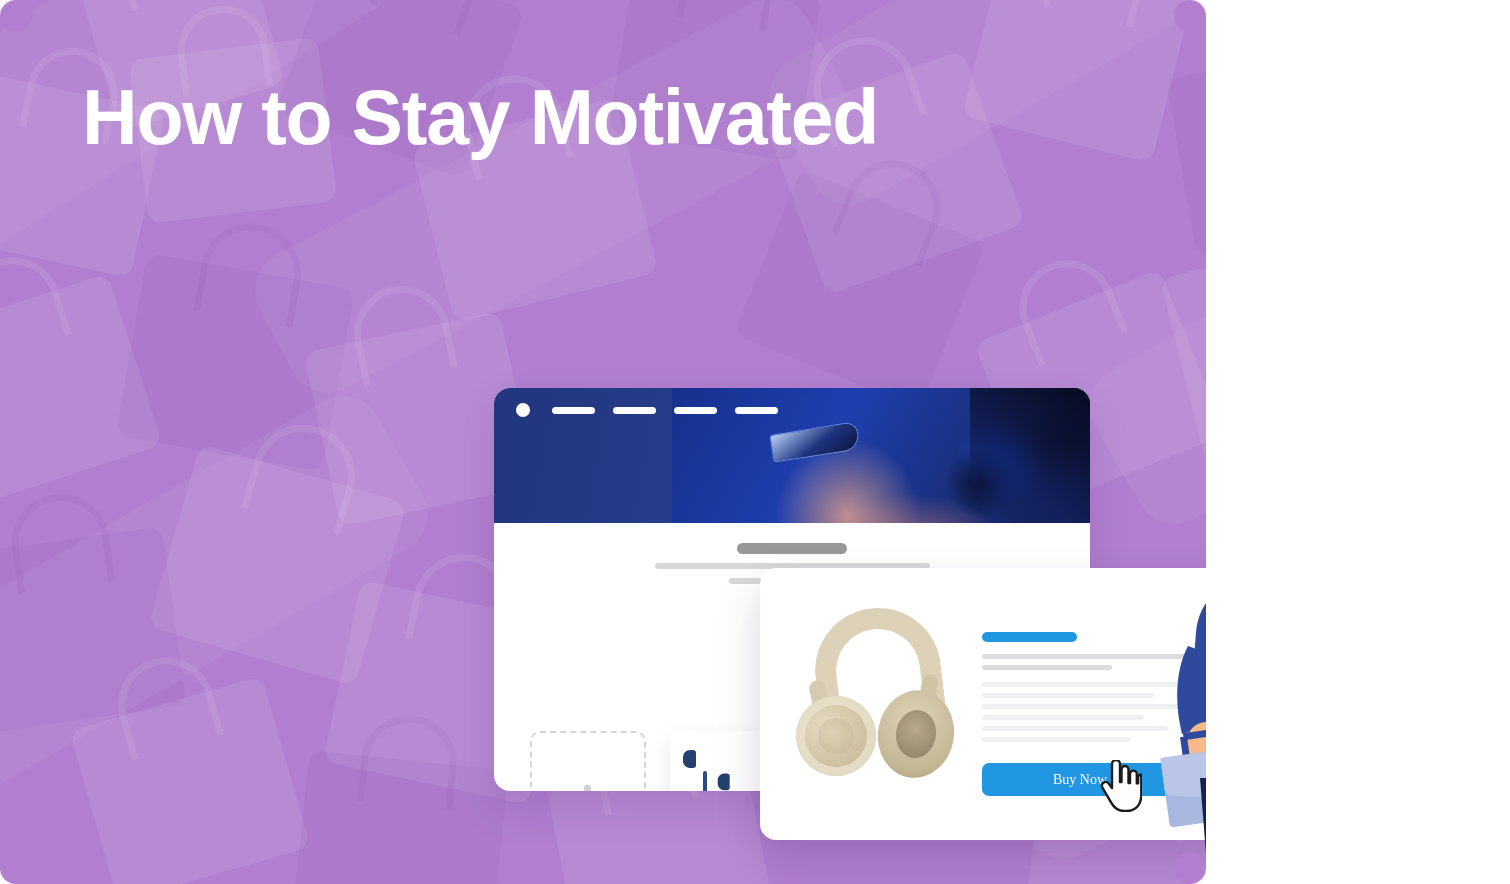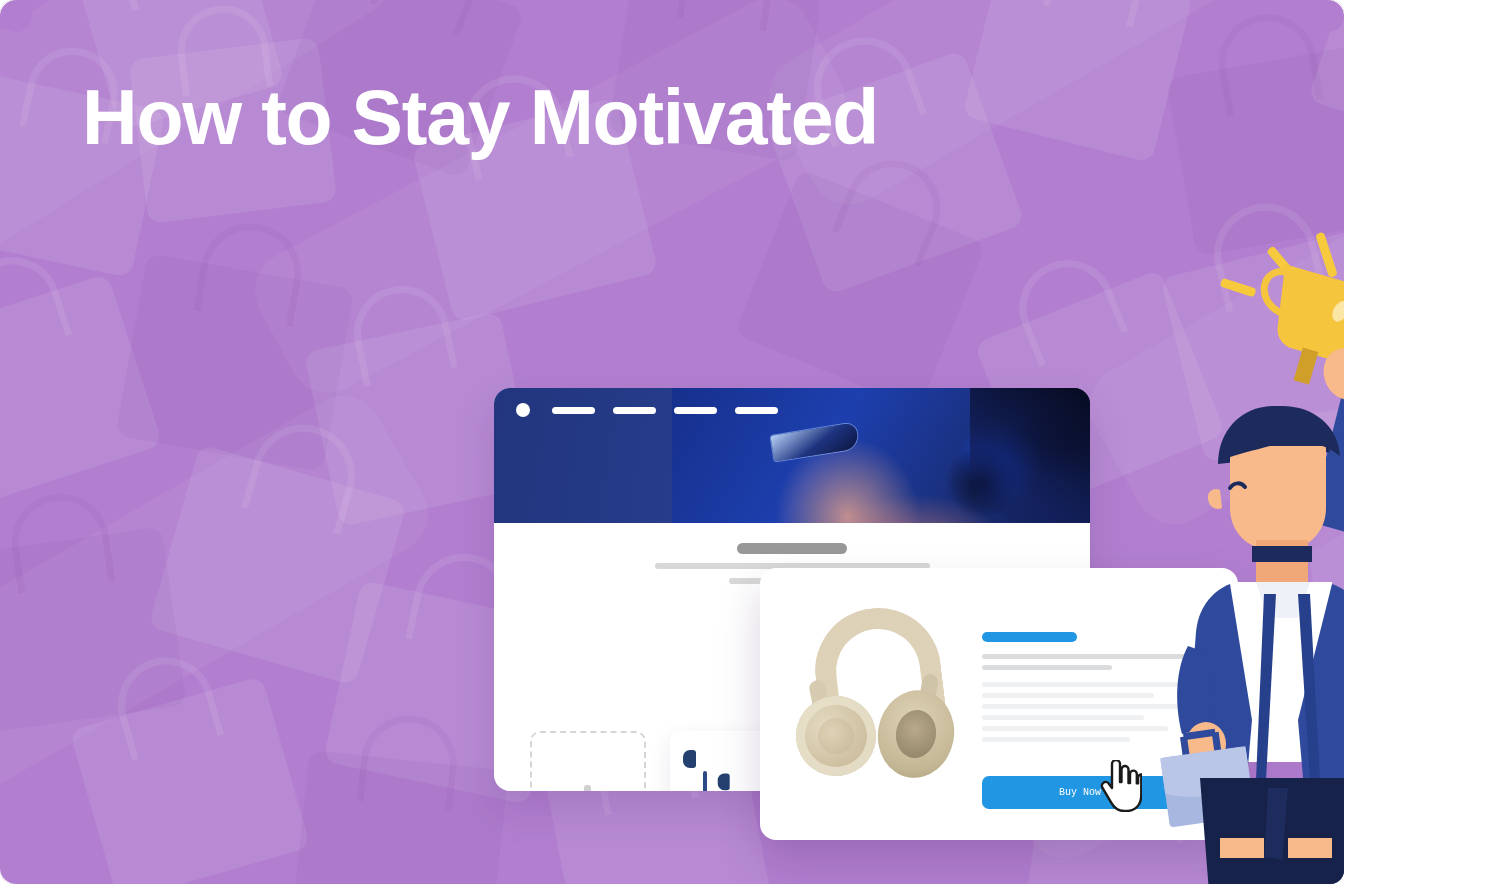--- a/index.html
+++ b/index.html
@@ -4,21 +4,21 @@
 <style>
   * { margin:0; padding:0; box-sizing:border-box; }
   html,body{
     width:1510px; height:884px; overflow:hidden;
     background:#ffffff;
     font-family:"Liberation Sans", sans-serif;
   }
 
   #stage{
     position:relative;
-    width:1344px; height:884px;
+    width:1206px; height:884px;
     border-radius:14px;
     overflow:hidden;
     background:#b27fd0;
   }
 
   
   #bg-pattern{
     position:absolute; inset:0;
     overflow:hidden;
     pointer-events:none;
@@ -244,28 +244,28 @@
     position:absolute; left:222px; top:64px; right:24px;
   }
   #detail-title-bar{
     width:95px; height:10px; border-radius:5px;
     background:#2196e3; margin-bottom:12px;
   }
   .dline{ height:5px; border-radius:3px; background:#dadcde; margin-bottom:6px; }
   .dline.faint{ background:#eef0f1; }
 
   #buy-now{
-    position:absolute; left:222px; bottom:31px;
+    position:absolute; left:222px; bottom:44px;
     width:196px; height:33px;
     background:#2196e3;
     border:none;
     border-radius:7px;
     color:#ffffff;
-    font-size:10px;
-    font-family:Liberation Mono, monospace;
+    font-size:14px;
+    font-family:Liberation Serif, serif;
     cursor:pointer;
     display:flex; align-items:center; justify-content:center;
   }
   #cursor-hand{
     position:absolute;
     left:1098px; top:760px;
     width:44px; height:52px;
     z-index:40;
     pointer-events:none;
   }

